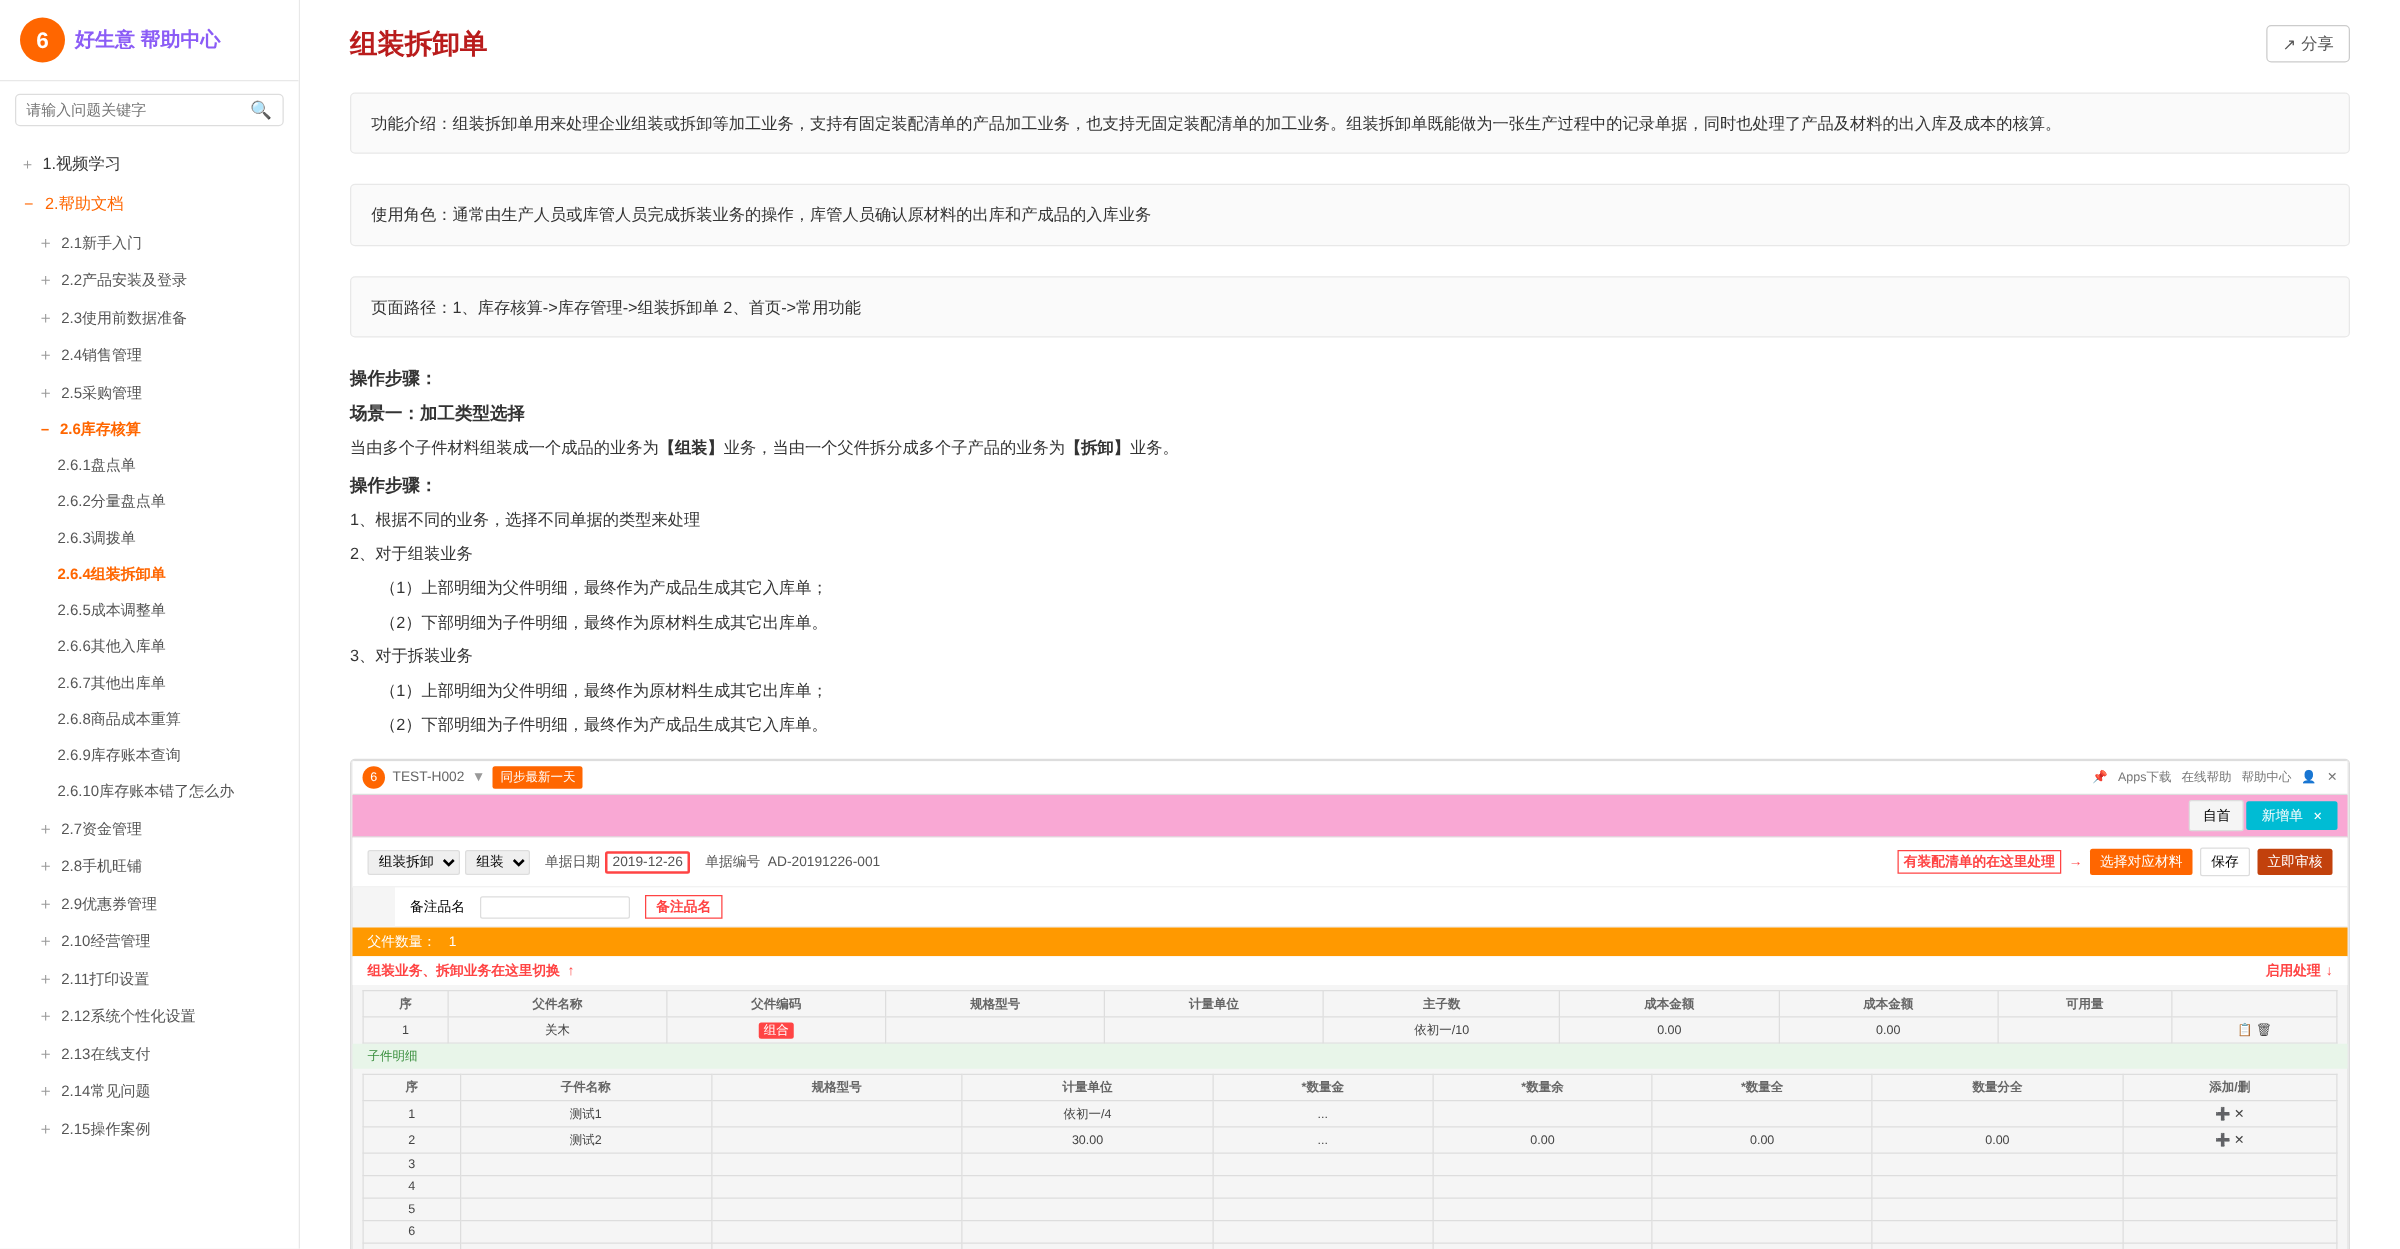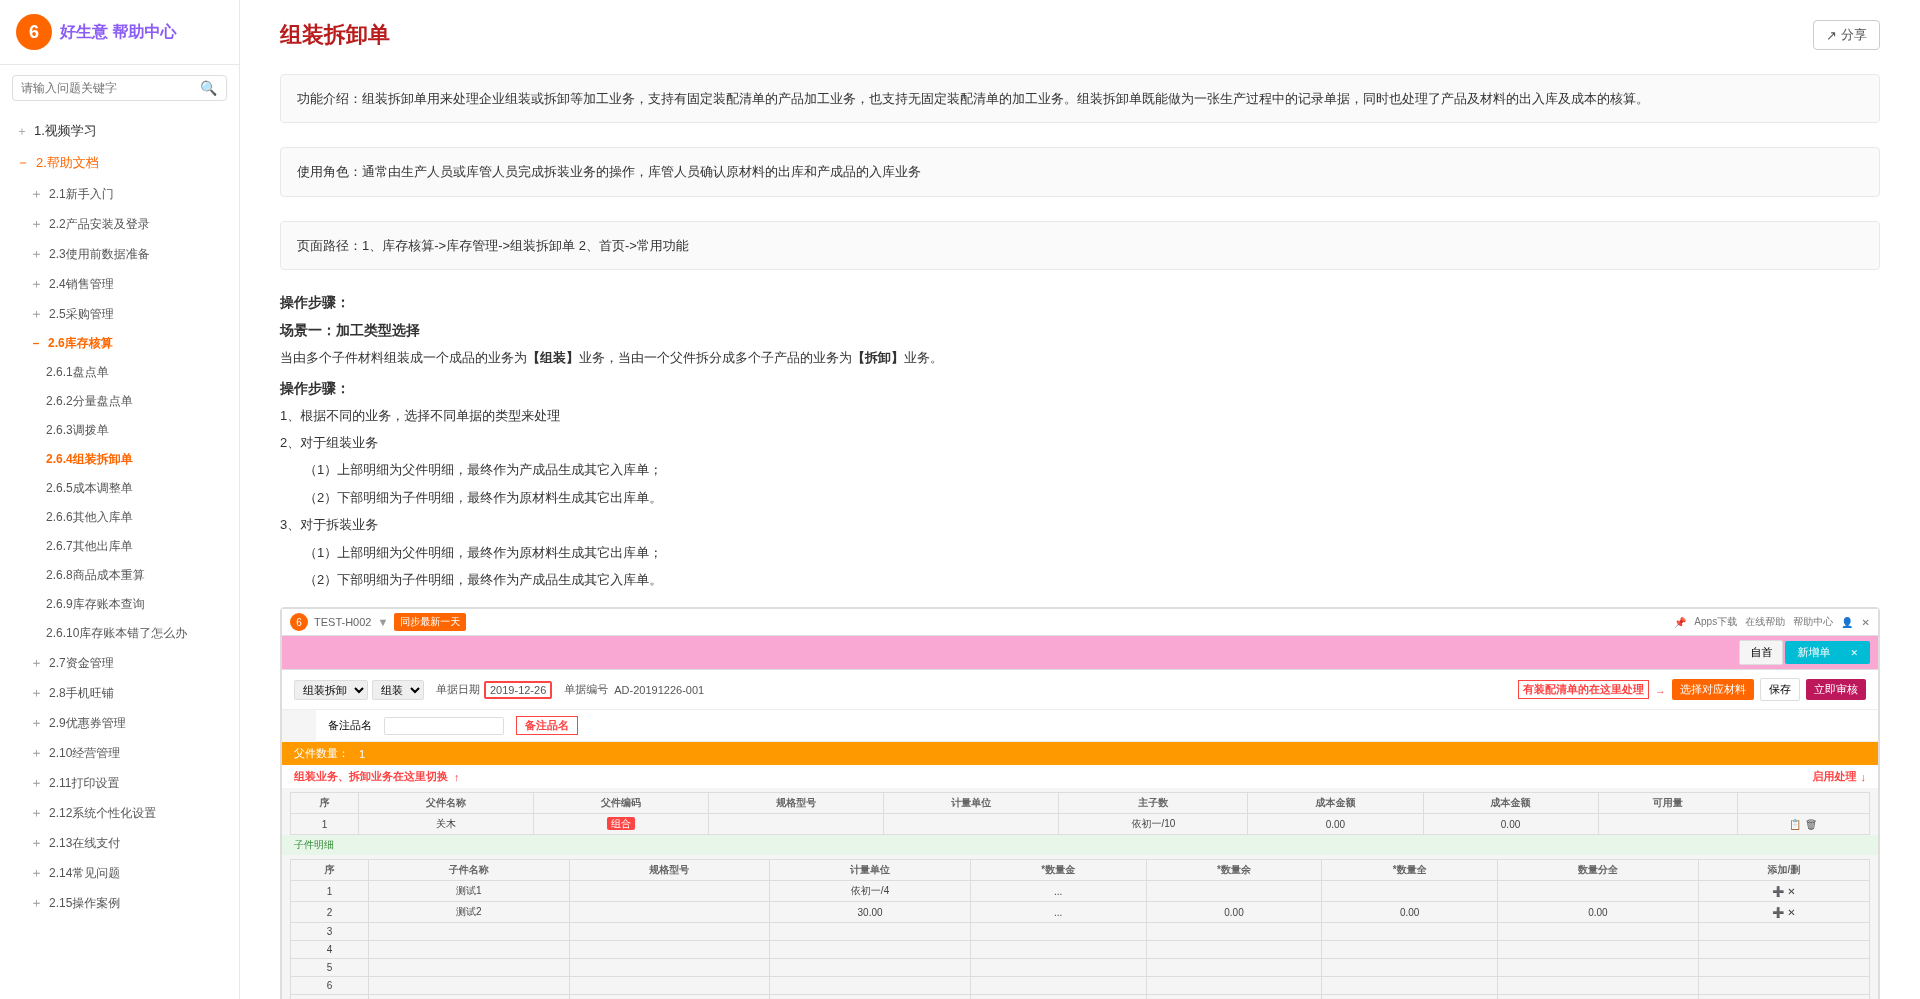--- a/index.html
+++ b/index.html
@@ -398,21 +398,21 @@
           <span>在线帮助</span>
           <span>帮助中心</span>
           <span>👤</span>
           <span>✕</span>
         </div>
       </div>
 
       <div class="app-tab-bar">
         <div style="display:flex;align-items:center;gap:2px;padding:4px 0;">
           <div style="background:#f5f5f5;border:1px solid #ddd;padding:4px 10px;font-size:11px;cursor:pointer;border-radius:2px;">自首</div>
-          <div style="background:#00bcd4;color:#fff;border:none;padding:4px 12px;font-size:11px;cursor:pointer;border-radius:2px;display:flex;align-items:center;gap:20px;">
+          <div style="background:#00bcd4;color:#fff;border:none;padding:4px 12px;font-size:11px;cursor:pointer;border-radius:2px;display:flex;align-items:center;gap:8px;">
             <span>新增单</span>
             <span style="font-size:9px;">✕</span>
           </div>
         </div>
       </div>
 
       <div style="background:#fff;padding:8px 12px;border-bottom:1px solid #eee;">
         <div style="display:flex;align-items:center;gap:12px;flex-wrap:wrap;font-size:11px;color:#555;">
           <div style="display:flex;align-items:center;gap:4px;">
             <select style="border:1px solid #ddd;padding:2px 4px;font-size:11px;border-radius:2px;">
@@ -430,21 +430,21 @@
             <span>单据编号</span>
             <span>AD-20191226-001</span>
           </div>
 
           <div style="flex:1;display:flex;align-items:center;justify-content:flex-end;gap:8px;">
             <div style="display:flex;align-items:center;gap:6px;">
               <span style="color:#f44;font-size:11px;font-weight:bold;border:1px solid #f44;padding:1px 4px;">有装配清单的在这里处理</span>
               <span style="color:#f44;">→</span>
               <button style="background:#f60;color:#fff;border:none;padding:3px 8px;border-radius:2px;font-size:11px;">选择对应材料</button>
               <button style="border:1px solid #ddd;background:#fff;padding:3px 8px;border-radius:2px;font-size:11px;">保存</button>
-              <button style="background:#be185d;color:#fff;border:none;padding:3px 8px;border-radius:2px;font-size:11px;">立即审核</button>
+              <button style="background:#c2410c;color:#fff;border:none;padding:3px 8px;border-radius:2px;font-size:11px;">立即审核</button>
             </div>
           </div>
         </div>
       </div>
 
       <div style="background:#fff;padding:6px 12px;border-bottom:1px solid #eee;display:flex;align-items:center;gap:12px;font-size:11px;margin-left:34px;">
         <span>备注品名</span>
         <div style="border:1px solid #ddd;width:120px;height:18px;border-radius:2px;"></div>
         <div style="color:#f44;font-size:11px;font-weight:bold;border:1px solid #f44;padding:1px 8px;">
           <span>备注品名</span>

